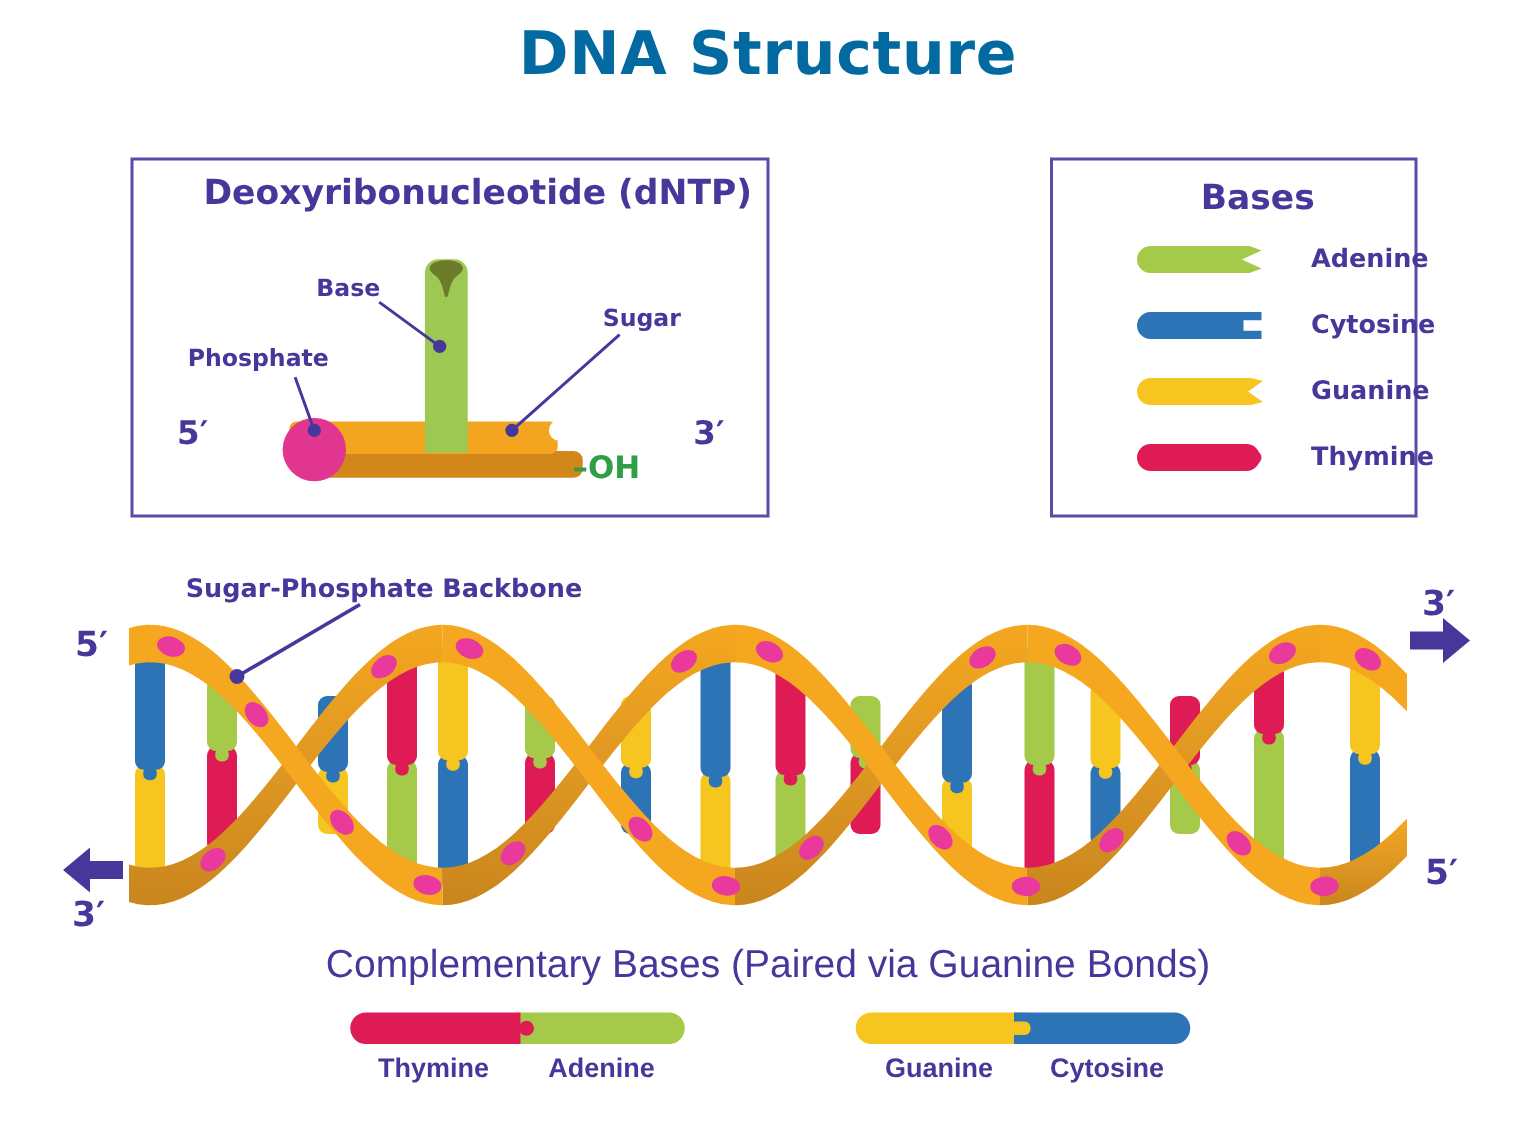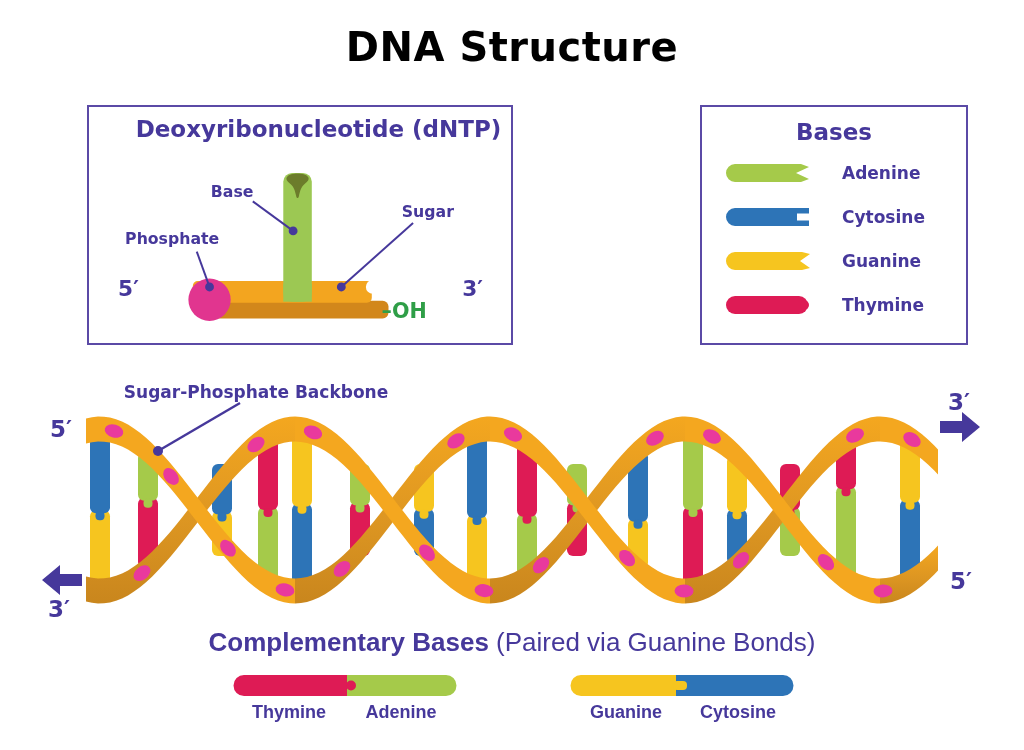--- a/index.html
+++ b/index.html
@@ -1,35 +1,35 @@
 <!DOCTYPE html>
 <html><head>
 <meta charset="utf-8">
 <style>
   html,body{margin:0;padding:0;background:#fff;}
   .page{position:relative;width:1024px;height:750px;background:#ffffff;overflow:hidden;
         font-family:"DejaVu Sans","Liberation Sans",sans-serif;}
-  .main-title{position:absolute;top:24px;left:0;width:100%;text-align:center;
-        font-size:40px;font-weight:bold;color:#000000;letter-spacing:.5px;}
+  .main-title{position:absolute;top:13px;left:0;width:100%;text-align:center;
+        font-size:40px;font-weight:bold;color:#0369a1;letter-spacing:.5px;}
   .panel{position:absolute;background:#fff;border:2px solid #5b4aa6;box-sizing:border-box;}
   #dntp-box{left:87px;top:105px;width:426px;height:240px;}
-  #bases-box{left:700px;top:105px;width:268px;height:240px;}
+  #bases-box{left:700px;top:105px;width:245px;height:240px;padding-left:32px;}
   .panel-title{text-align:center;font-weight:bold;color:#46389b;}
   #dntp-box .panel-title{font-size:23px;margin-top:9px;margin-left:37px;}
   #bases-box .panel-title{font-size:23px;margin-top:12px;}
   #dntp-art{position:absolute;left:0;top:0;width:100%;height:100%;}
   #bases-rows{margin-top:6px;}
   .base-row{display:flex;align-items:center;height:44px;padding-left:22px;}
   .base-row svg{width:90px;height:22px;flex:0 0 auto;}
   .base-row .base-label{margin-left:28px;font-size:17px;font-weight:bold;color:#46389b;}
   #helix-svg{position:absolute;left:0;top:0;width:1024px;height:750px;}
   .svg-label{font-family:"DejaVu Sans",sans-serif;font-weight:bold;fill:#46389b;}
   .comp-heading{position:absolute;top:627px;left:0;width:100%;text-align:center;
         font-family:"Liberation Sans",sans-serif;font-size:26px;color:#46389b;}
-  .comp-heading .bold-part{font-weight:bold;}
+  .comp-heading .bold-part{font-weight:normal;}
   .pair{position:absolute;width:224px;}
   #pair-0{left:233px;top:674px;}
   #pair-1{left:570px;top:674px;}
   .pair svg{width:224px;height:23px;display:block;}
   .pair-labels{display:flex;margin-top:5px;}
   .pair-labels span{flex:1;text-align:center;font-family:"Liberation Sans",sans-serif;
         font-size:18px;font-weight:bold;color:#46389b;}
 </style>
 </head>
 <body>

